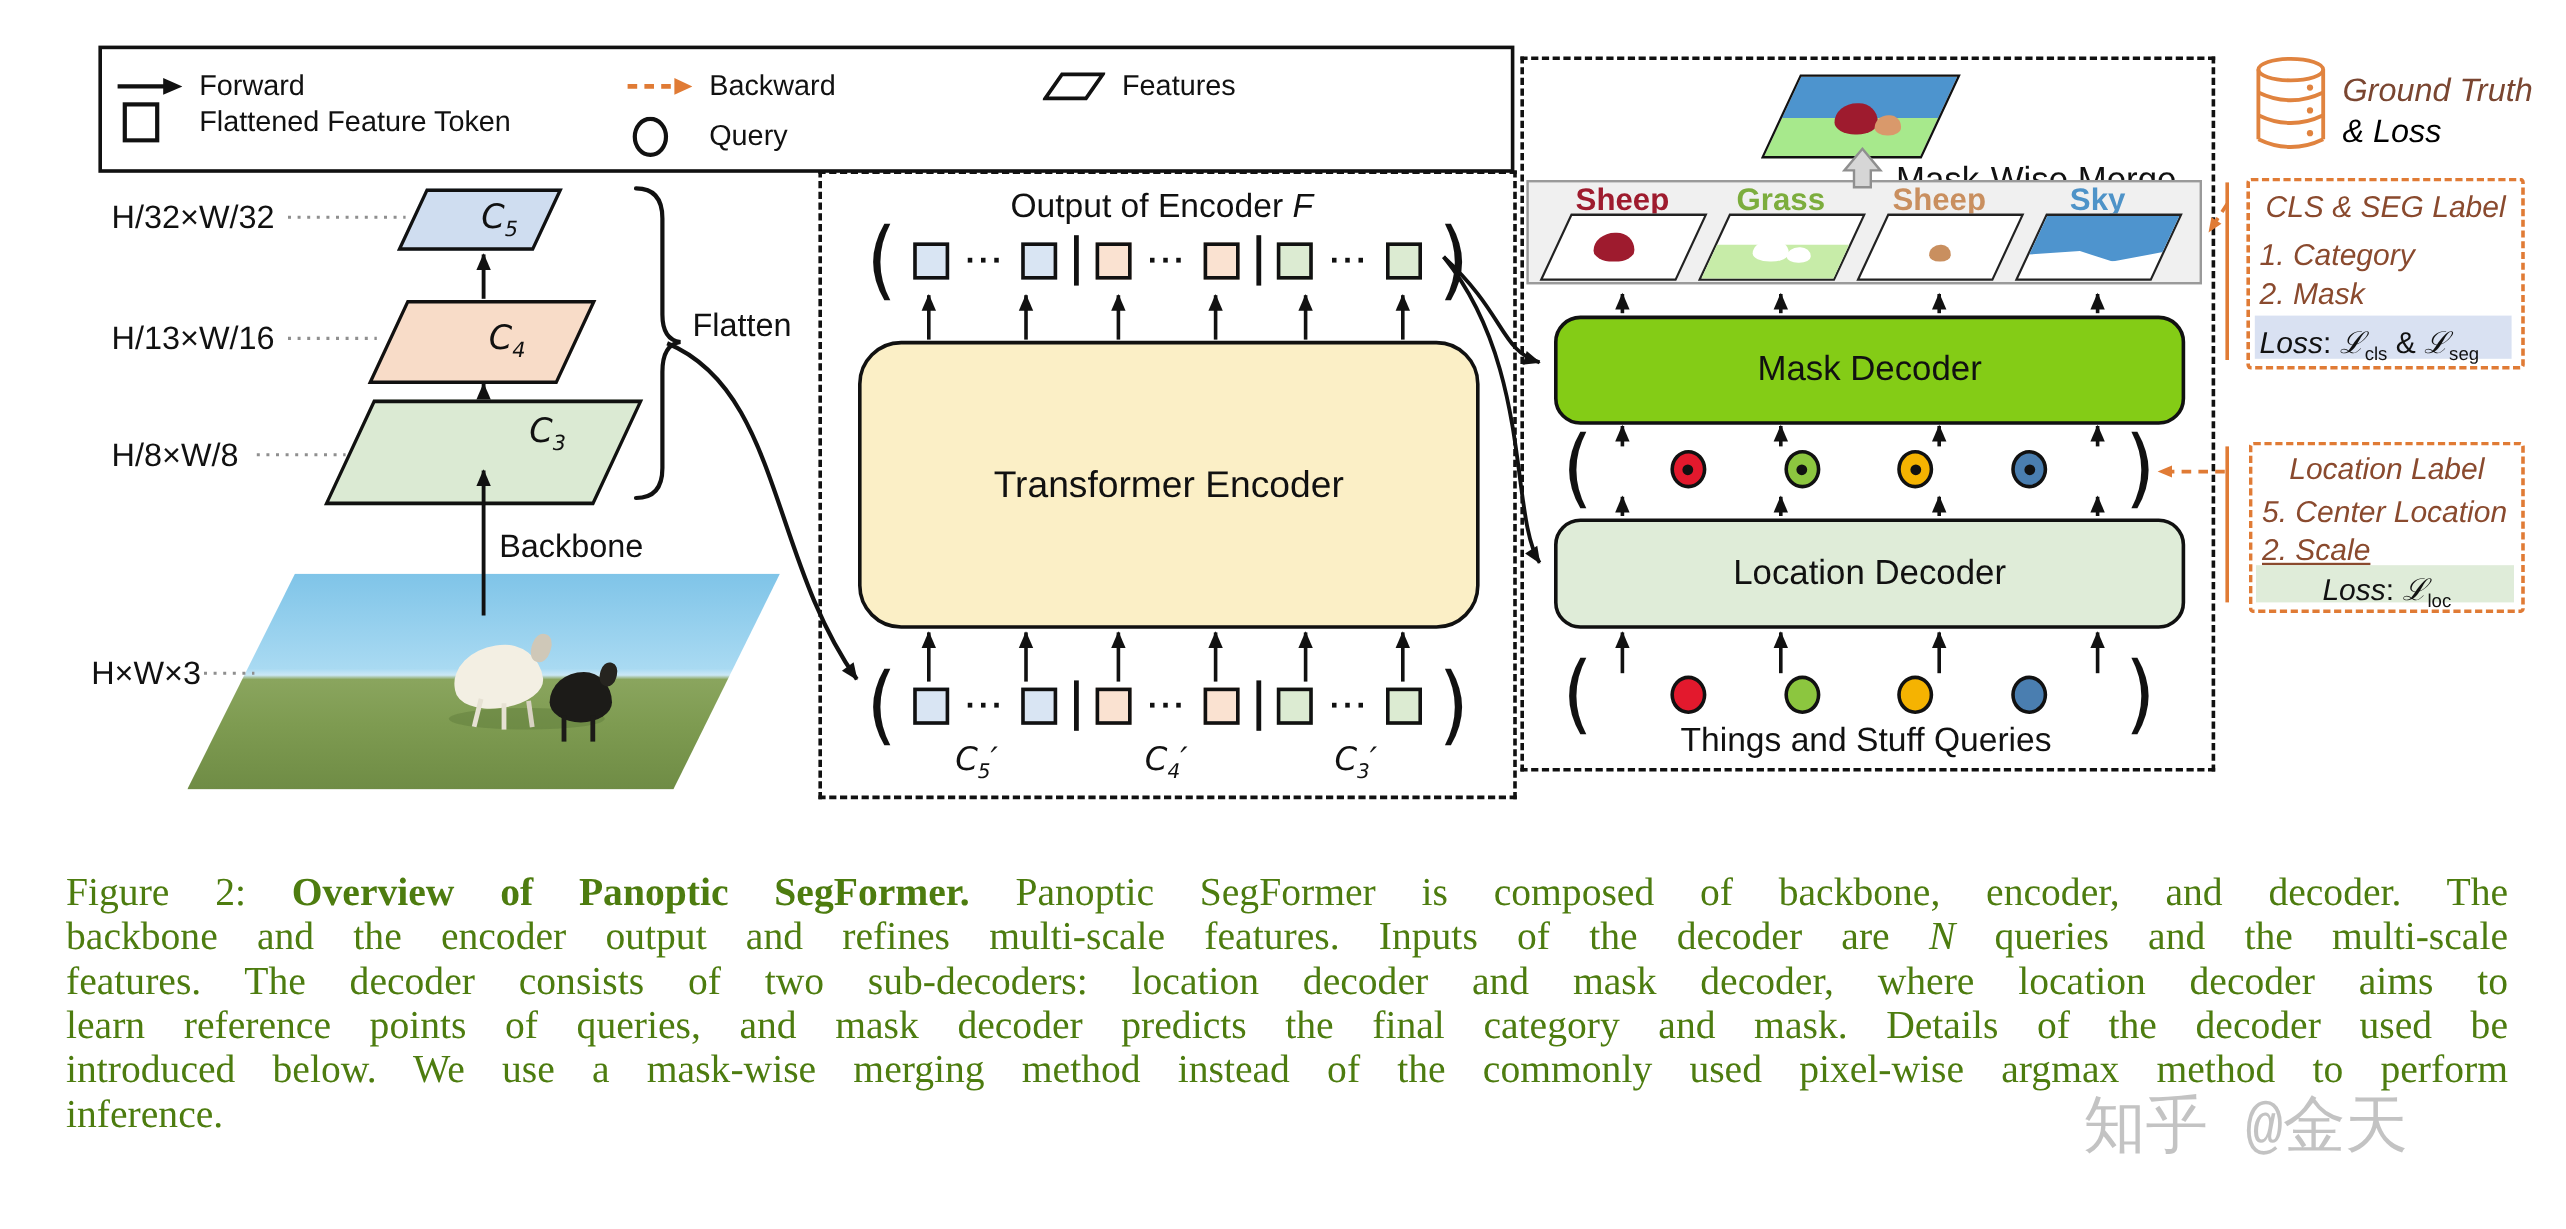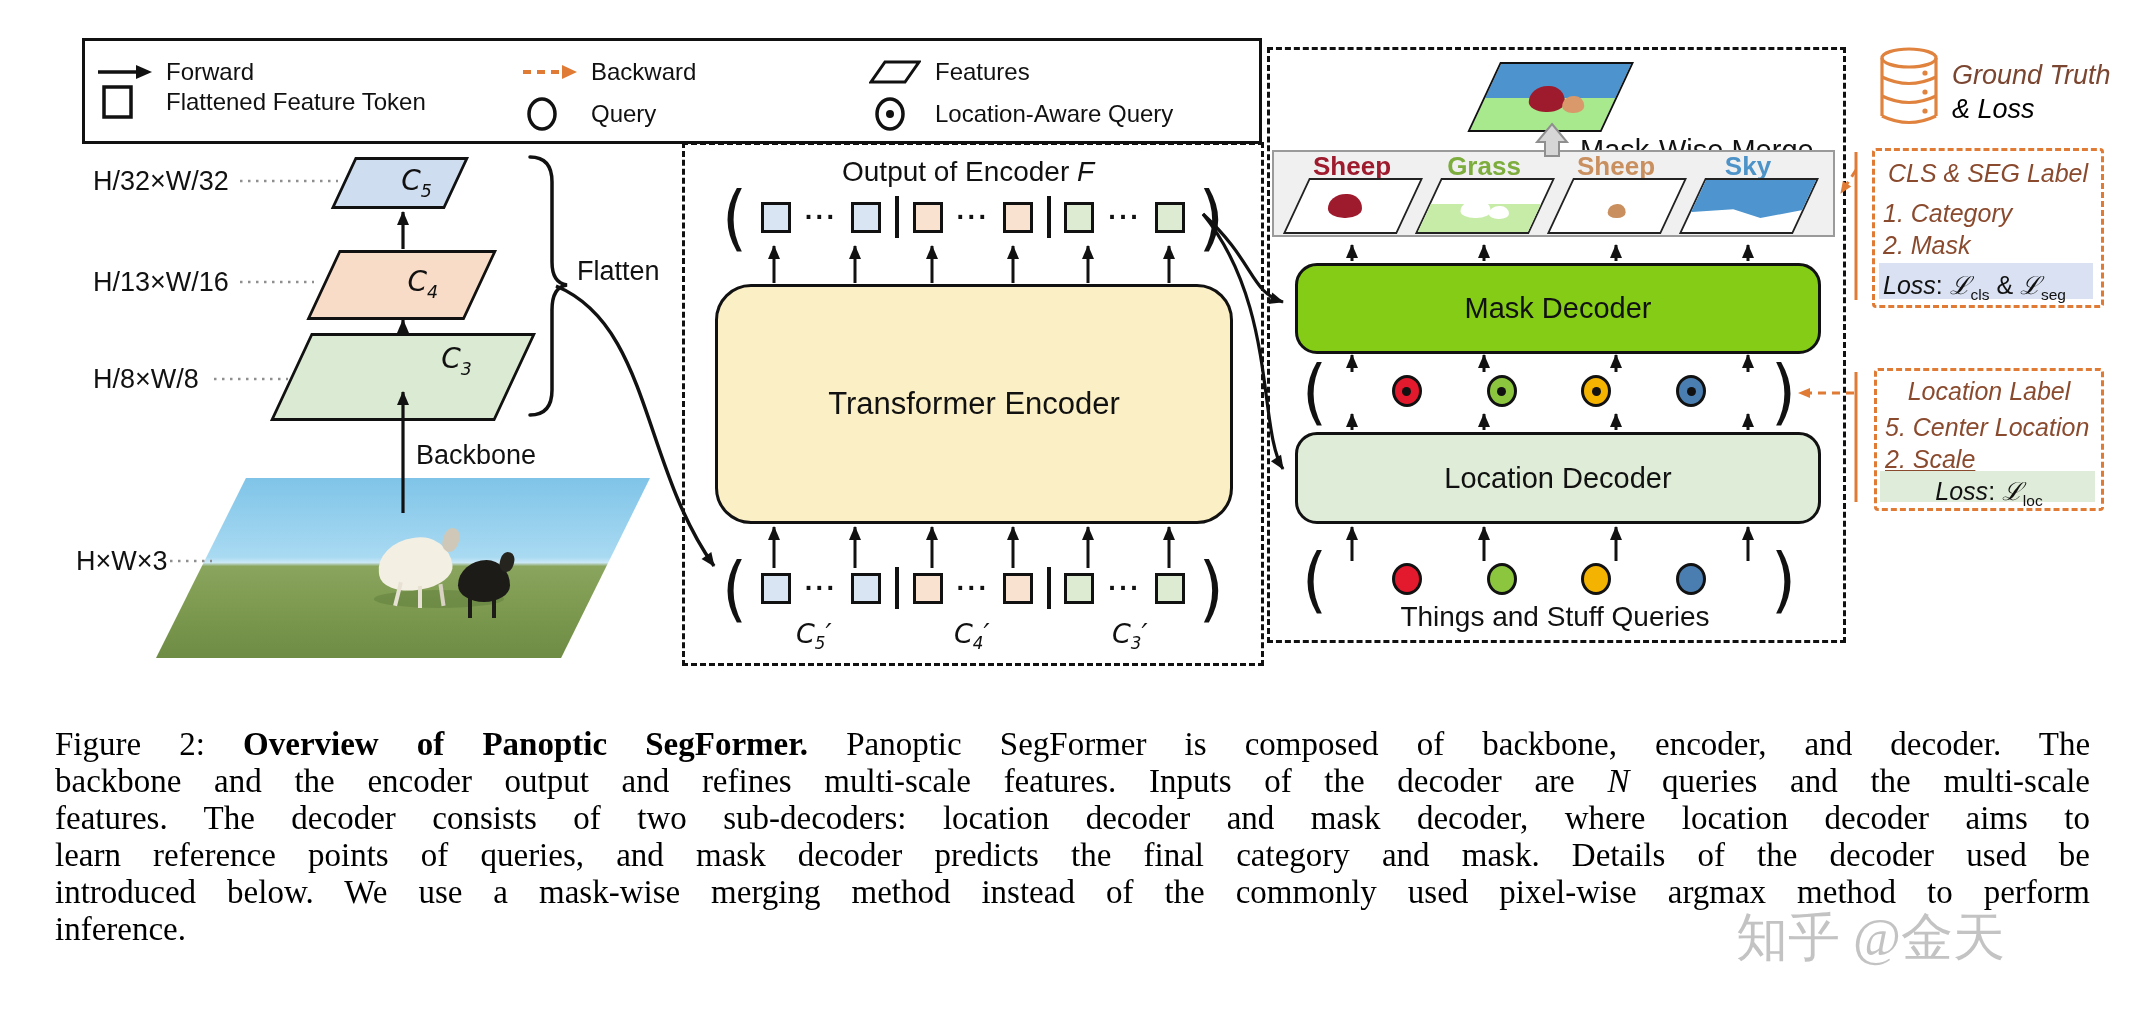--- a/index.html
+++ b/index.html
@@ -36,25 +36,25 @@
         transform:skewX(-25deg);transform-origin:top left;overflow:hidden;}
   .mask-label{position:absolute;top:151px;width:110px;text-align:center;font-size:26px;font-weight:600;z-index:3;}
   .blob{position:absolute;border-radius:55% 45% 50% 50% / 65% 60% 40% 40%;}
   
   .loss-box{position:absolute;border:3px dashed #E07B35;border-radius:4px;background:#fff;
             font-style:italic;color:#8a4a2e;font-size:25px;}
   .loss-line{position:absolute;color:#111;font-size:25px;}
   .mathL{font-family:"DejaVu Serif",serif;font-style:italic;}
   
   .caption{position:absolute;left:55px;top:726px;width:2035px;font-family:"Liberation Serif",serif;
-           font-size:33px;line-height:37px;color:#000000;}
+           font-size:33px;line-height:37px;color:#4d7c0f;}
   .cap-line{text-align:justify;text-align-last:justify;white-space:nowrap;}
   .cap-line.last{text-align:left;text-align-last:left;}
   .watermark{position:absolute;left:1736px;top:903px;font-size:52px;color:rgba(145,145,145,0.55);
-             z-index:10;font-family:Liberation Serif, serif;}
+             z-index:10;font-family:Liberation Mono, monospace;}
   svg.overlay{position:absolute;left:0;top:0;z-index:6;pointer-events:none;}
 </style>
 </head>
 <body>
 
 <div class="page">
 
   <div class="legend-box">
     <div class="legend-item" style="left:11px;top:14px;">
       <svg width="56" height="22">
@@ -80,27 +80,20 @@
       <svg width="56" height="34">
         <rect x="8" y="2" width="27" height="30" fill="none" stroke="#111" stroke-width="3.5"></rect>
       </svg>
       <span class="txt">Flattened Feature Token</span>
     </div>
     <div class="legend-item" style="left:436px;top:56px;">
       <svg width="56" height="34">
         <ellipse cx="21" cy="17" rx="13" ry="15" fill="none" stroke="#111" stroke-width="3.5"></ellipse>
       </svg>
       <span class="txt">Query</span>
-    </div>
-    <div class="legend-item" style="left:784px;top:56px;">
-      <svg width="52" height="34">
-        <ellipse cx="21" cy="17" rx="13" ry="15" fill="none" stroke="#111" stroke-width="3.5"></ellipse>
-        <circle cx="21" cy="17" r="4" fill="#111"></circle>
-      </svg>
-      <span class="txt">Location-Aware Query</span>
     </div>
   </div>
 
   <div class="lbl" style="left:93px;top:166px;">H/32×W/32</div>
   <div class="lbl" style="left:93px;top:267px;">H/13×W/16</div>
   <div class="lbl" style="left:93px;top:364px;">H/8×W/8</div>
   <div class="lbl" style="left:76px;top:546px;">H×W×3</div>
 
   <div class="para" style="left:355px;top:157px;width:108px;height:46px;background:#CFDDF0;">
     <span class="plabel" style="right:22px;top:4px;"><span>C</span><sub>5</sub></span>

